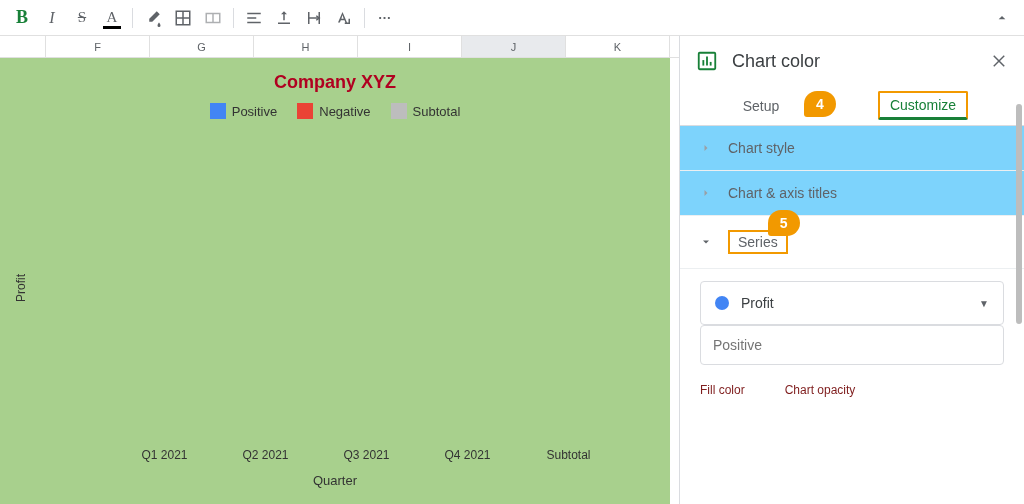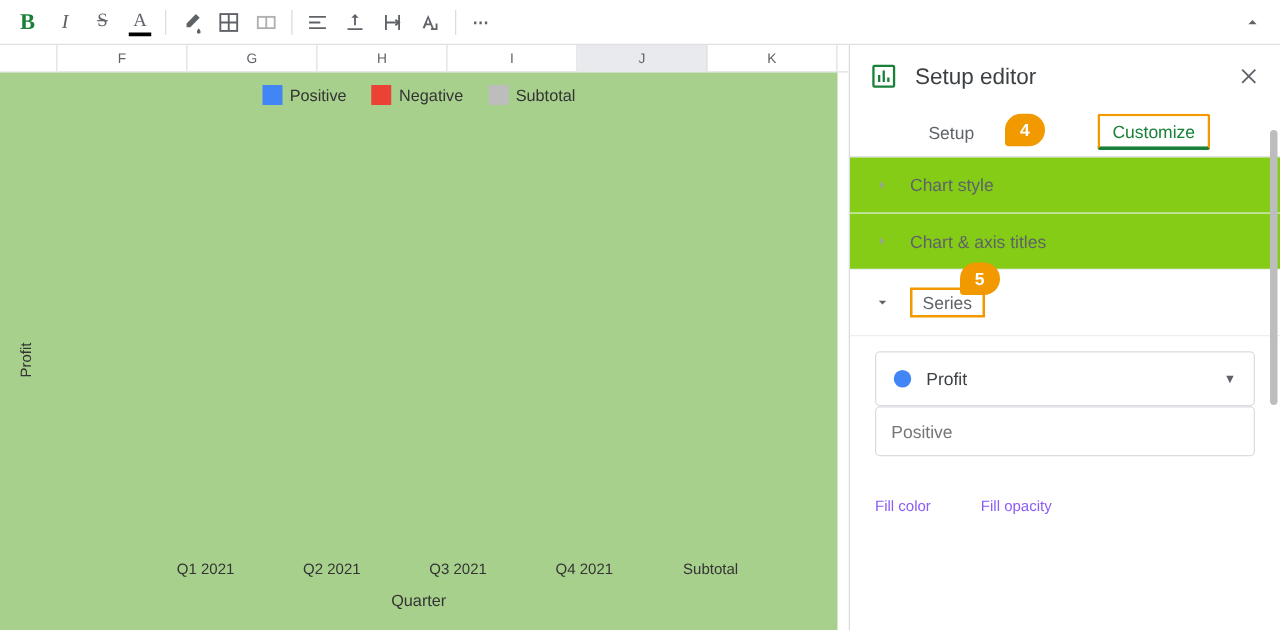--- a/index.html
+++ b/index.html
@@ -37,31 +37,31 @@
   .scrollthumb { position:absolute; right:0; top:0; width:6px; height:220px; background:#bdbdbd; border-radius:3px; }
   .ehead { display: flex; align-items: center; height: 50px; padding: 0 16px; gap: 14px; }
   .ehead .eicon { width: 22px; height: 22px; display: flex; align-items: center; justify-content: center; }
   .ehead .etitle { font-size: 18px; color: #3c4043; flex: 1; }
   .ehead .eclose { cursor: pointer; color: #5f6368; }
   .etabs { display: flex; height: 40px; border-bottom: 1px solid #dadce0; align-items: center; padding-right:20px; }
   .etab { flex: 1; text-align: right; font-size: 14px; color: #5f6368; cursor: pointer; position: relative; height: 100%; display: flex; align-items: center; justify-content: center; }
   .etab.active { color: #188038; }
   .etab.active .tabbox { border: 2px solid #f29900; padding: 4px 10px; border-radius: 2px; border-bottom: 3px solid #188038; }
   .callout { position: absolute; width: 32px; height: 26px; background: #f29900; color: #fff; font-weight: bold; display: flex; align-items: center; justify-content: center; border-radius: 13px 13px 13px 3px; font-size: 14px; }
-  .section { padding: 14px 20px; border-bottom: 1px solid #eceff1; display: flex; align-items: center; gap: 16px; color: #5f6368; font-size: 14px; cursor: pointer; background:#84cc16;}
+  .section { padding: 14px 20px; border-bottom: 1px solid #eceff1; display: flex; align-items: center; gap: 16px; color: #5f6368; font-size: 14px; cursor: pointer; background:#7dd3fc;}
   .section.open { background: #fff; }
   .section .chev { width: 12px; color: #9aa0a6; }
   .series-body { padding: 6px 20px 10px; }
   .dropdown { border: 1px solid #dadce0; border-radius: 4px; height: 44px; display: flex; align-items: center; padding: 0 14px; gap: 12px; cursor: pointer; margin-top:6px; }
   .dropdown .dot { width: 14px; height: 14px; border-radius: 50%; background: #4285f4; }
   .dropdown .dval { flex: 1; font-size: 14px; font-weight: 500; color: #3c4043; }
   .dropdown .dtri { color: #5f6368; font-size: 10px; }
   .fieldlabel { font-size: 12px; color: #5f6368; margin-top: 18px; margin-bottom: 6px; }
   .txtinput { width: 100%; height: 40px; border: 1px solid #dadce0; border-radius: 4px; padding: 0 12px; font-size: 14px; color: #9aa0a6; }
-  .row2 { display: flex; gap: 40px; margin-top: 33px; font-size: 12px; color: #8b5cf6; }
+  .row2 { display: flex; gap: 40px; margin-top: 18px; font-size: 12px; color: #7f1d1d; }
   .series-title-box { border: 2px solid #f29900; padding: 2px 8px; display:inline-block; position:relative;}
   .callout5 { position:absolute; top:-22px; right:-14px; }
   svg { display:block; }
 </style>
 </head>
 <body>
 
 <div class="toolbar">
   <div class="tbtn bold">B</div>
   <div class="tbtn" style="font-style:italic;font-family:serif;font-size:16px">I</div>
@@ -128,20 +128,21 @@
       <div class="rownum"></div>
       <div class="ch">F</div>
       <div class="ch">G</div>
       <div class="ch">H</div>
       <div class="ch">I</div>
       <div class="ch active">J</div>
       <div class="ch">K</div>
     </div>
 
     <div class="chartwrap">
+      <div class="ctitle">Company XYZ</div>
       <div class="legend">
         <div class="litem">
             <span class="sw" style="background:#4285f4"></span>
             <span>Positive</span>
           </div>
         <div class="litem">
             <span class="sw" style="background:#ea4335"></span>
             <span>Negative</span>
           </div>
         <div class="litem">
@@ -166,21 +167,21 @@
   <div class="editor">
     <div class="ehead">
       <span class="eicon">
         <svg width="22" height="22" viewBox="0 0 24 24" fill="none" stroke="#188038" stroke-width="2">
             <rect x="3" y="3" width="18" height="18" rx="1"></rect>
             <line x1="8" y1="17" x2="8" y2="11"></line>
             <line x1="12" y1="17" x2="12" y2="7"></line>
             <line x1="16" y1="17" x2="16" y2="13"></line>
           </svg>
       </span>
-      <span class="etitle">Setup editor</span>
+      <span class="etitle">Chart color</span>
       <span class="eclose">
         <svg width="18" height="18" viewBox="0 0 24 24" stroke="#5f6368" stroke-width="2">
             <line x1="5" y1="5" x2="19" y2="19"></line>
             <line x1="19" y1="5" x2="5" y2="19"></line>
           </svg>
       </span>
     </div>
     <div class="etabs">
       <div class="etab">
           <span>Setup</span>
@@ -220,20 +221,20 @@
     </div>
     <div class="series-body">
       <div class="dropdown">
         <span class="dot"></span>
         <span class="dval">Profit</span>
         <span class="dtri">▼</span>
       </div>
       <input class="txtinput" placeholder="Positive" style="">
       <div class="row2">
         <span>Fill color</span>
-        <span>Fill opacity</span>
+        <span>Chart opacity</span>
       </div>
     </div>
     <div class="scrolltrack">
         <div class="scrollthumb"></div>
       </div>
   </div>
 </div>
 
 </body></html>

